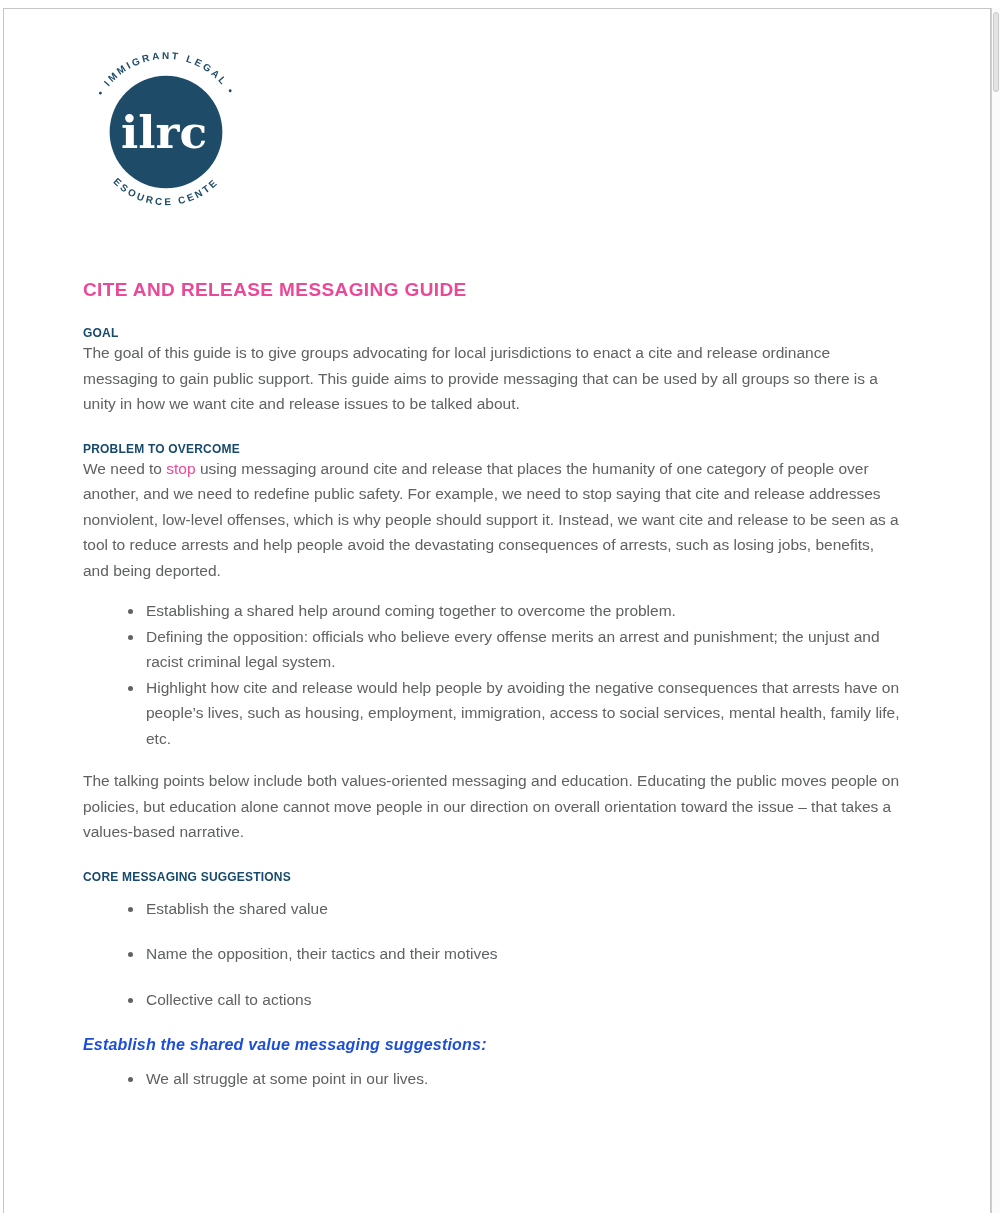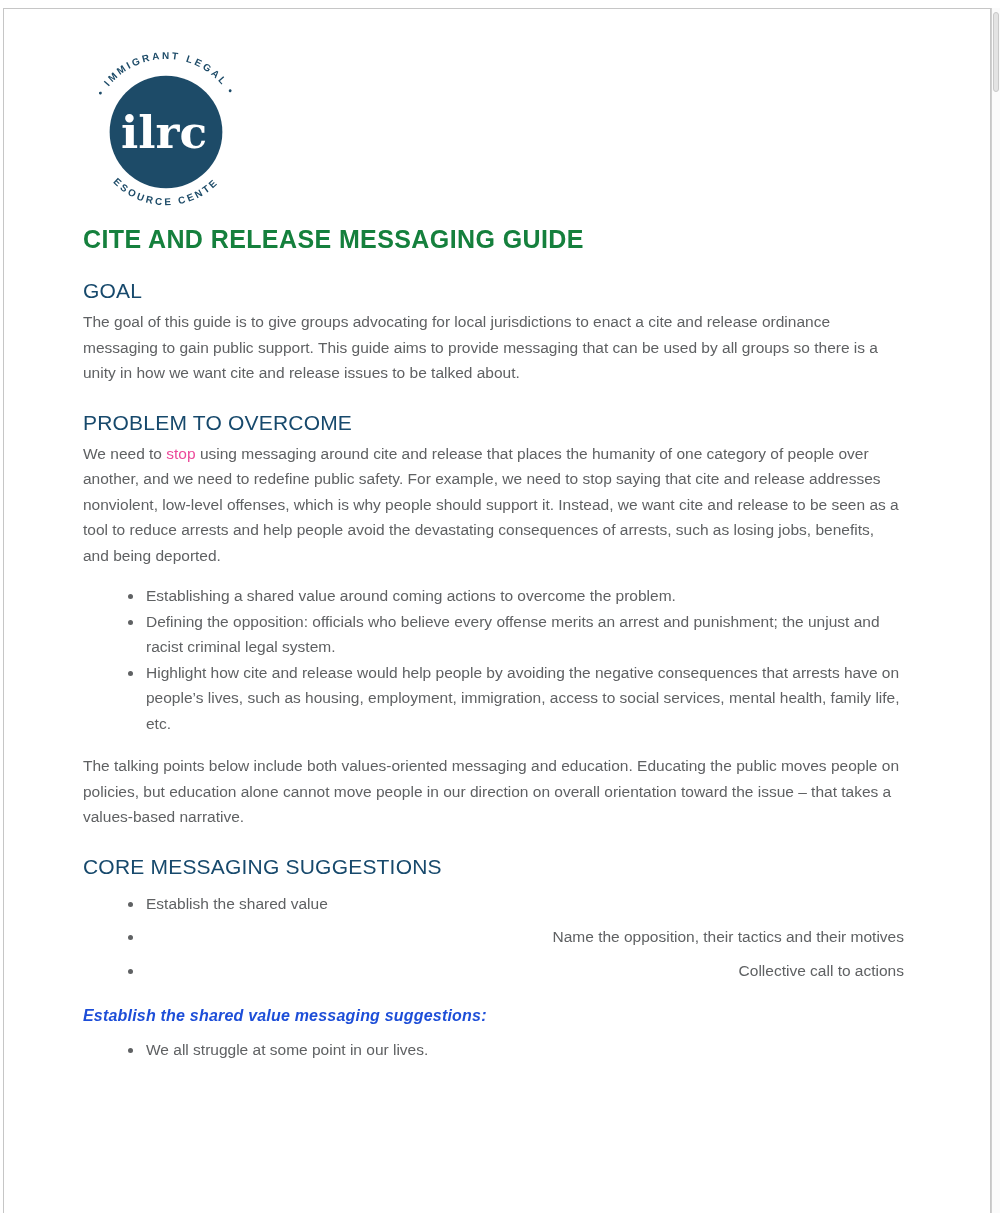--- a/index.html
+++ b/index.html
@@ -20,48 +20,49 @@
     background: #e3e3e3; border: 1px solid #c9c9c9; border-radius: 3px;
   }
 
   .content { padding: 34px 86px 0 79px; }
 
   
   .logo { width: 178px; height: 178px; margin-left: -6px; }
 
   
   h1.doc-title {
-    font-size: 25px; font-weight: bold; letter-spacing: 0.4px;
-    color: #15803d;
+    margin-top: 54px;
+    font-size: 19px; font-weight: bold; letter-spacing: 0.4px;
+    color: #ec4899;
   }
   h2.section-heading {
     margin-top: 25px;
-    font-size: 21px; font-weight: normal; letter-spacing: 0.2px;
+    font-size: 12px; font-weight: bold; letter-spacing: 0.2px;
     color: #17496C;
   }
   h3.sub-heading {
     margin-top: 24px;
     font-size: 16px; font-weight: bold; font-style: italic;
     color: #1d4ed8; letter-spacing: 0.2px;
   }
   p.body-text {
-    margin-top: 6px;
+    margin-top: 0;
     font-size: 15.5px; line-height: 25.5px; color: #5F6163;
   }
   p.body-text b { font-weight: normal; color: #ec4899; }
 
   ul.bullet-list {
     margin-top: 15px; padding-left: 61px;
     list-style: disc outside;
     font-size: 15.5px; line-height: 25.5px; color: #5F6163;
   }
   ul.bullet-list li { padding-left: 2px; }
   ul.bullet-list.loose li + li { }
   ul.bullet-list.tight { margin-top: 12px; }
-  ul.bullet-list.tight li + li { margin-top: 8px; text-align: right; }
+  ul.bullet-list.tight li + li { margin-top: 20px; }
 
   
   .logo .ring-text { font-family: "Liberation Sans", sans-serif; font-weight: bold; font-size: 10px; letter-spacing: 2.6px; }
   .logo .acronym  { font-family: "DejaVu Serif", serif; font-weight: bold; font-size: 46px; }
 </style>
 </head>
 <body>
 
 <div class="viewport">
   <div class="page">
@@ -88,21 +89,21 @@
 
       
       <h2 class="section-heading">GOAL</h2>
       <p class="body-text">The goal of this guide is to give groups advocating for local jurisdictions to enact a cite and release ordinance messaging to gain public support. This guide aims to provide messaging that can be used by all groups so there is a unity in how we want cite and release issues to be talked about.</p>
 
       
       <h2 class="section-heading">PROBLEM TO OVERCOME</h2>
       <p class="body-text"><span>We need to </span><b>stop</b><span> using messaging around cite and release that places the humanity of one category of people over another, and we need to redefine public safety. For example, we need to stop saying that cite and release addresses nonviolent, low-level offenses, which is why people should support it. Instead, we want cite and release to be seen as a tool to reduce arrests and help people avoid the devastating consequences of arrests, such as losing jobs, benefits, and being deported.</span></p>
 
       <ul class="bullet-list loose">
-        <li>Establishing a shared value around coming actions to overcome the problem.</li>
+        <li>Establishing a shared help around coming together to overcome the problem.</li>
         <li>Defining the opposition: officials who believe every offense merits an arrest and punishment; the unjust and racist criminal legal system.</li>
         <li>Highlight how cite and release would help people by avoiding the negative consequences that arrests have on people’s lives, such as housing, employment, immigration, access to social services, mental health, family life, etc.</li>
       </ul>
 
       <p class="body-text" style="margin-top:17px">The talking points below include both values-oriented messaging and education. Educating the public moves people on policies, but education alone cannot move people in our direction on overall orientation toward the issue – that takes a values-based narrative.</p>
 
       
       <h2 class="section-heading">CORE MESSAGING SUGGESTIONS</h2>
       <ul class="bullet-list tight">
         <li>Establish the shared value</li>

